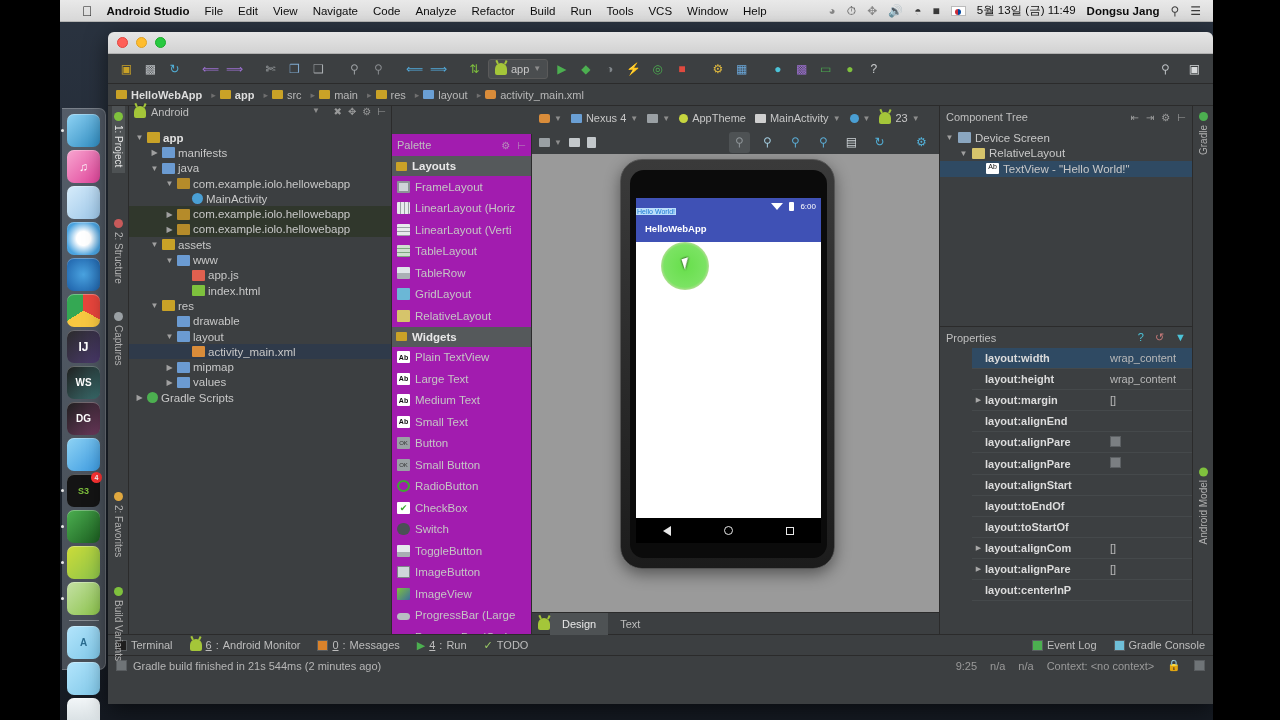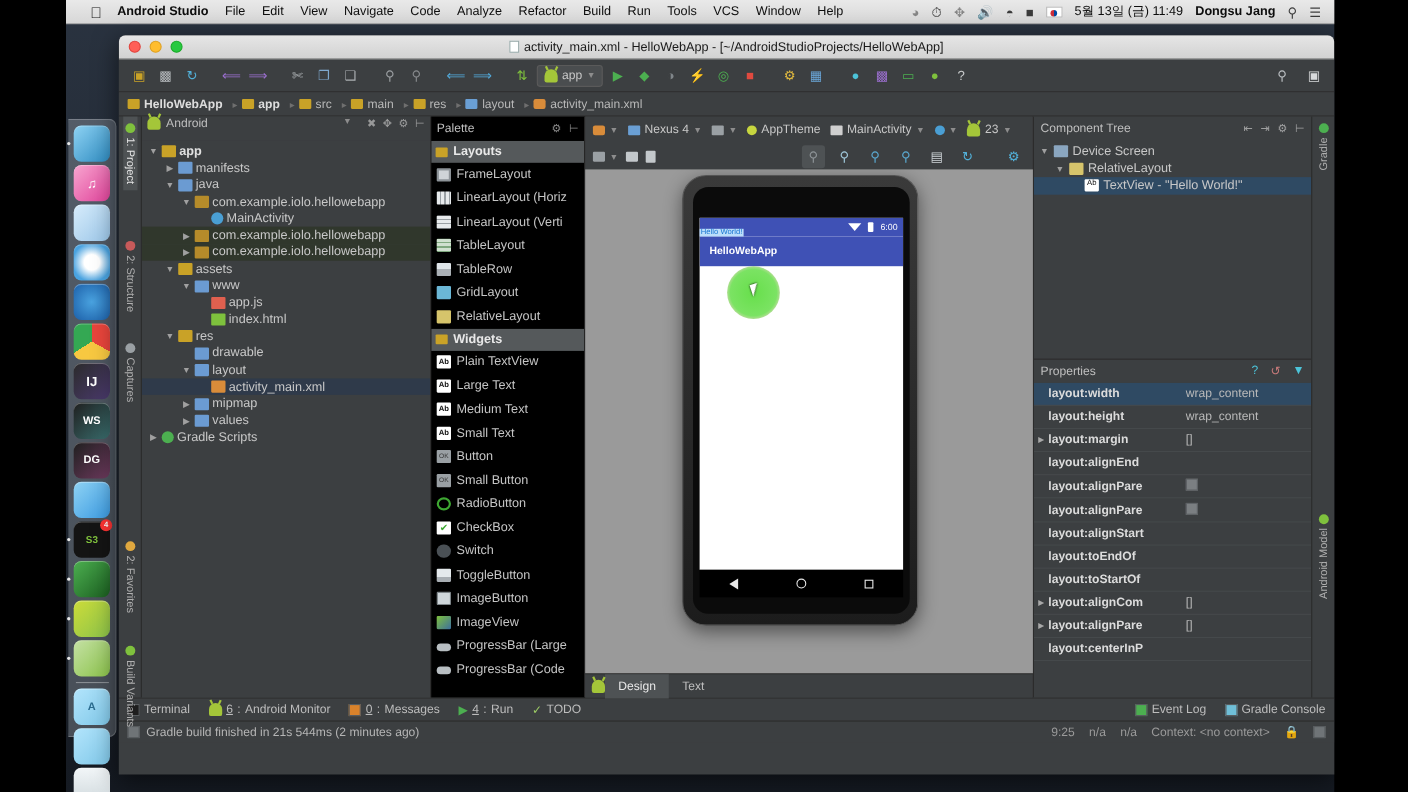--- a/index.html
+++ b/index.html
@@ -154,22 +154,22 @@
   .nic.pkg{background:#b58b2a;}
   .nic.res{background:#c9a227;}
   .nic.xml{background:#d98c3a;}
   .nic.js{background:#e0604f;}
   .nic.html{background:#7ec13d;}
   .nic.cls{background:#4a9fd4;border-radius:50%;width:11px;height:11px;}
   .nic.grad{background:#4caf50;border-radius:50%;width:11px;height:11px;}
   .node.bold { font-weight:bold; color:#e0e0e0;}
 
   
-  .palette { width:140px; background:#000000; flex:none; border-right:1px solid #2b2b2b;
-    display:flex; flex-direction:column; }
+  .palette { width:140px; background:#a21caf; flex:none; border-right:1px solid #2b2b2b;
+    display:flex; flex-direction:column;margin-top:28px; }
   .pal-head{height:22px;display:flex;align-items:center;padding:0 5px;font-size:11px;color:#bfbfbf;}
   .pal-head .gs{margin-left:auto;display:flex;gap:7px;opacity:.7;font-size:10px;}
   .pal-list{flex:1; overflow:hidden; font-size:11.5px; color:#c5c5c5;}
   .pal-group{height:20px;display:flex;align-items:center;gap:5px;padding-left:4px;
     background:#55595b;color:#e8e8e8;font-weight:bold;}
   .pal-item{height:21.5px;display:flex;align-items:center;gap:5px;padding-left:5px;white-space:nowrap;overflow:hidden;}
   .pic{width:13px;height:12px;flex:none;border-radius:1px;background:#9aa0a4;position:relative;}
   .pic.ab{background:#fff;color:#111;font-size:7px;display:flex;align-items:center;justify-content:center;font-weight:bold;}
   .pic.frame{background:#cfd4d8;border:2px solid #8d9398;}
   .pic.linh{background:repeating-linear-gradient(90deg,#e7eaec 0 3px,#9aa0a4 3px 4px);}
@@ -231,21 +231,21 @@
   .right-panel{width:253px;background:#3c3f41;flex:none;display:flex;flex-direction:column;
     border-left:1px solid #2b2b2b;}
   .ct-head{height:22px;display:flex;align-items:center;padding:0 6px;font-size:11px;color:#bfbfbf;}
   .ct-head .gs{margin-left:auto;display:flex;gap:7px;opacity:.75;font-size:10px;}
   .ct-body{height:198px;font-size:11.5px;color:#c8c8c8;padding-top:2px;}
   .ct-row{height:15.5px;display:flex;align-items:center;gap:4px;white-space:nowrap;padding-right:3px;}
   .ct-row.sel{background:#2f4a63;}
   .prop-head{height:22px;display:flex;align-items:center;padding:0 6px;font-size:11px;color:#bfbfbf;
     border-top:1px solid #2b2b2b;}
   .prop-head .gs{margin-left:auto;display:flex;gap:11px;font-size:11px;}
-  .prop-table{flex:1;overflow:hidden;font-size:11px;}
+  .prop-table{flex:1;overflow:hidden;font-size:11px;margin-left:32px;}
   .prow{height:21.1px;display:flex;align-items:center;border-bottom:1px solid #45494b;}
   .prow.sel{background:#2f4a63;}
   .pexp{width:13px;text-align:center;color:#a8a8a8;font-size:7px;flex:none;}
   .pname{flex:none;width:122px;color:#dcdcdc;font-weight:bold;overflow:hidden;white-space:nowrap;}
   .pval{color:#b9b9b9;white-space:nowrap;overflow:hidden;padding-left:3px;flex:1;}
   .pbox{width:11px;height:11px;background:#7b7f82;border:1px solid #5c6063;display:inline-block;}
 
   
   .dt-bar{height:22px;background:#3c3f41;display:flex;align-items:center;border-top:1px solid #2b2b2b;}
   .dt-tab{height:22px;padding:0 12px;display:flex;align-items:center;font-size:11px;color:#bdbdbd;}
@@ -333,21 +333,20 @@
   </div>
 
   <div class="ide">
 
     <div class="titlebar">
       <div class="traffic">
         <span class="tl r"></span>
         <span class="tl y"></span>
         <span class="tl g"></span>
       </div>
-      <div class="title-text"><span class="doc-ic"></span><span>activity_main.xml - HelloWebApp - [~/AndroidStudioProjects/HelloWebApp]</span></div>
     </div>
 
     <div class="toolbar">
       <span class="tb" style="color:#c9a227">▣</span>
       <span class="tb" style="color:#b9bdc0">▩</span>
       <span class="tb" style="color:#52b0d8">↻</span>
       <span class="tb sep"></span>
       <span class="tb" style="color:#9b6fcf">⟸</span>
       <span class="tb" style="color:#9b6fcf">⟹</span>
       <span class="tb sep"></span>

